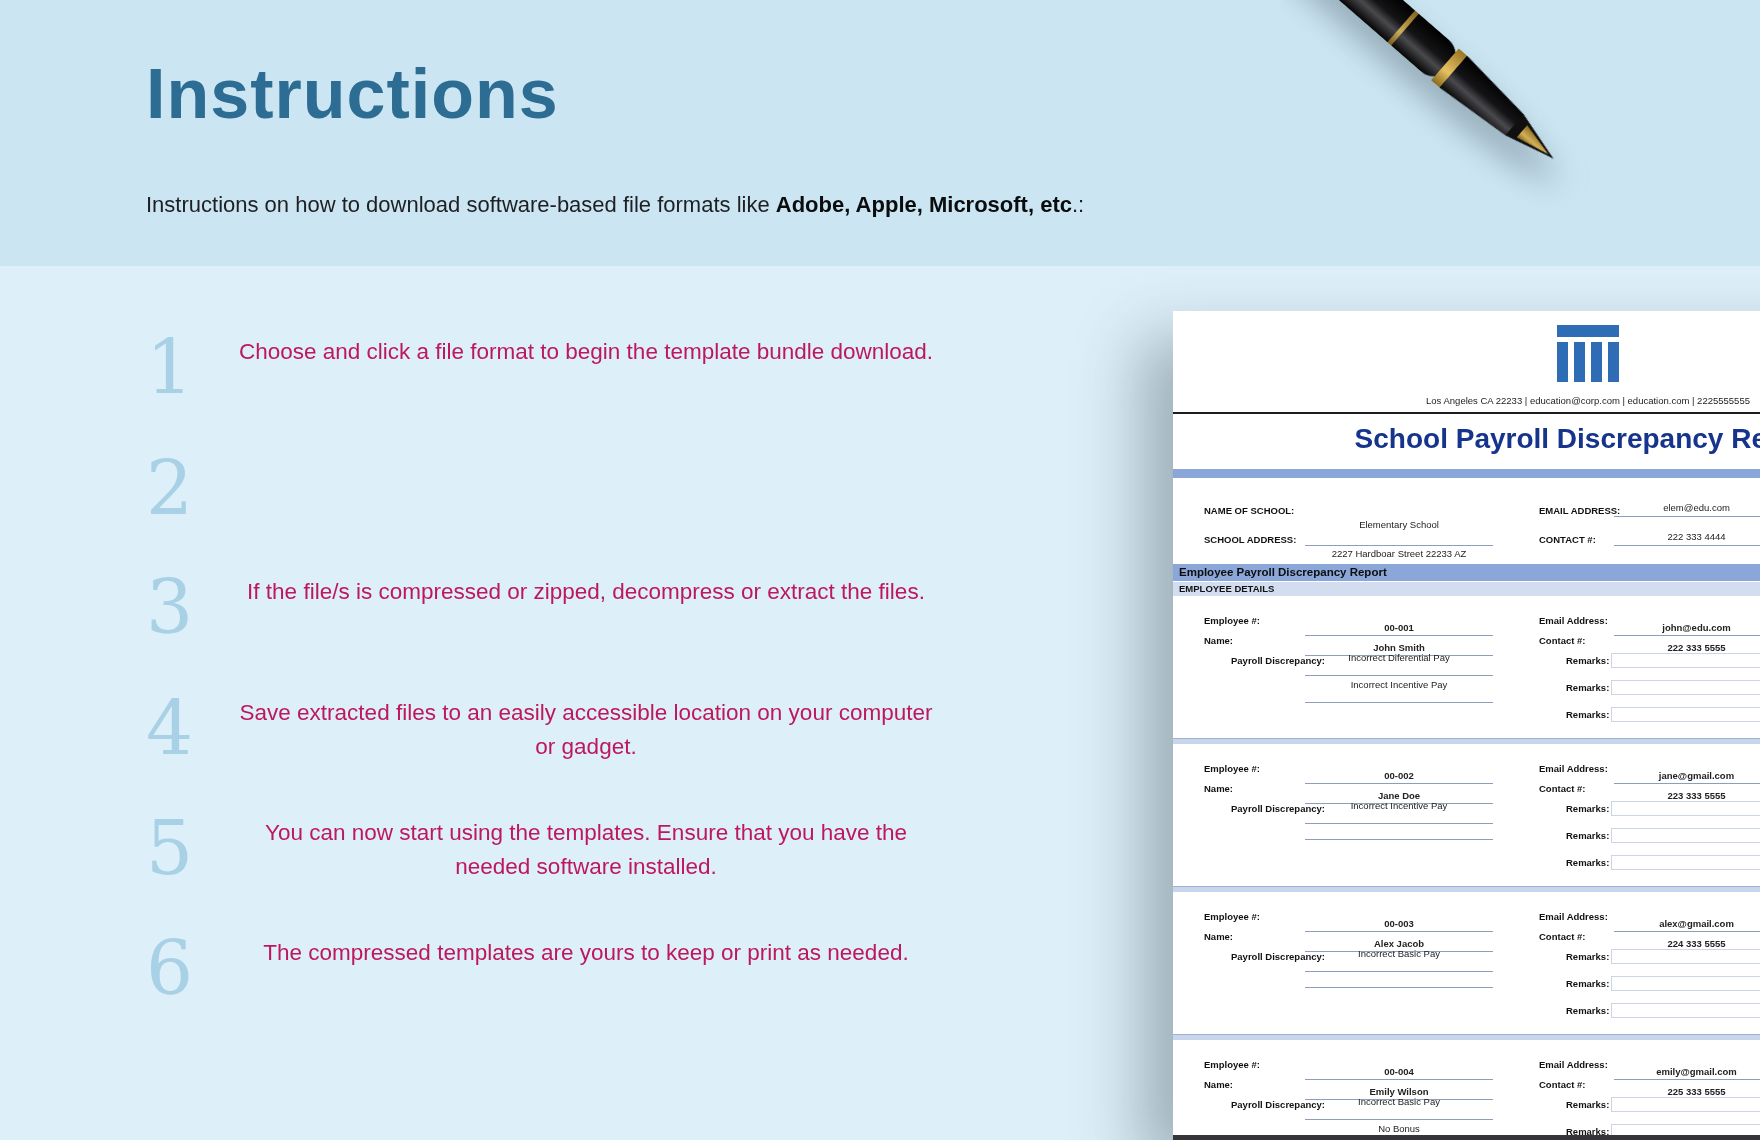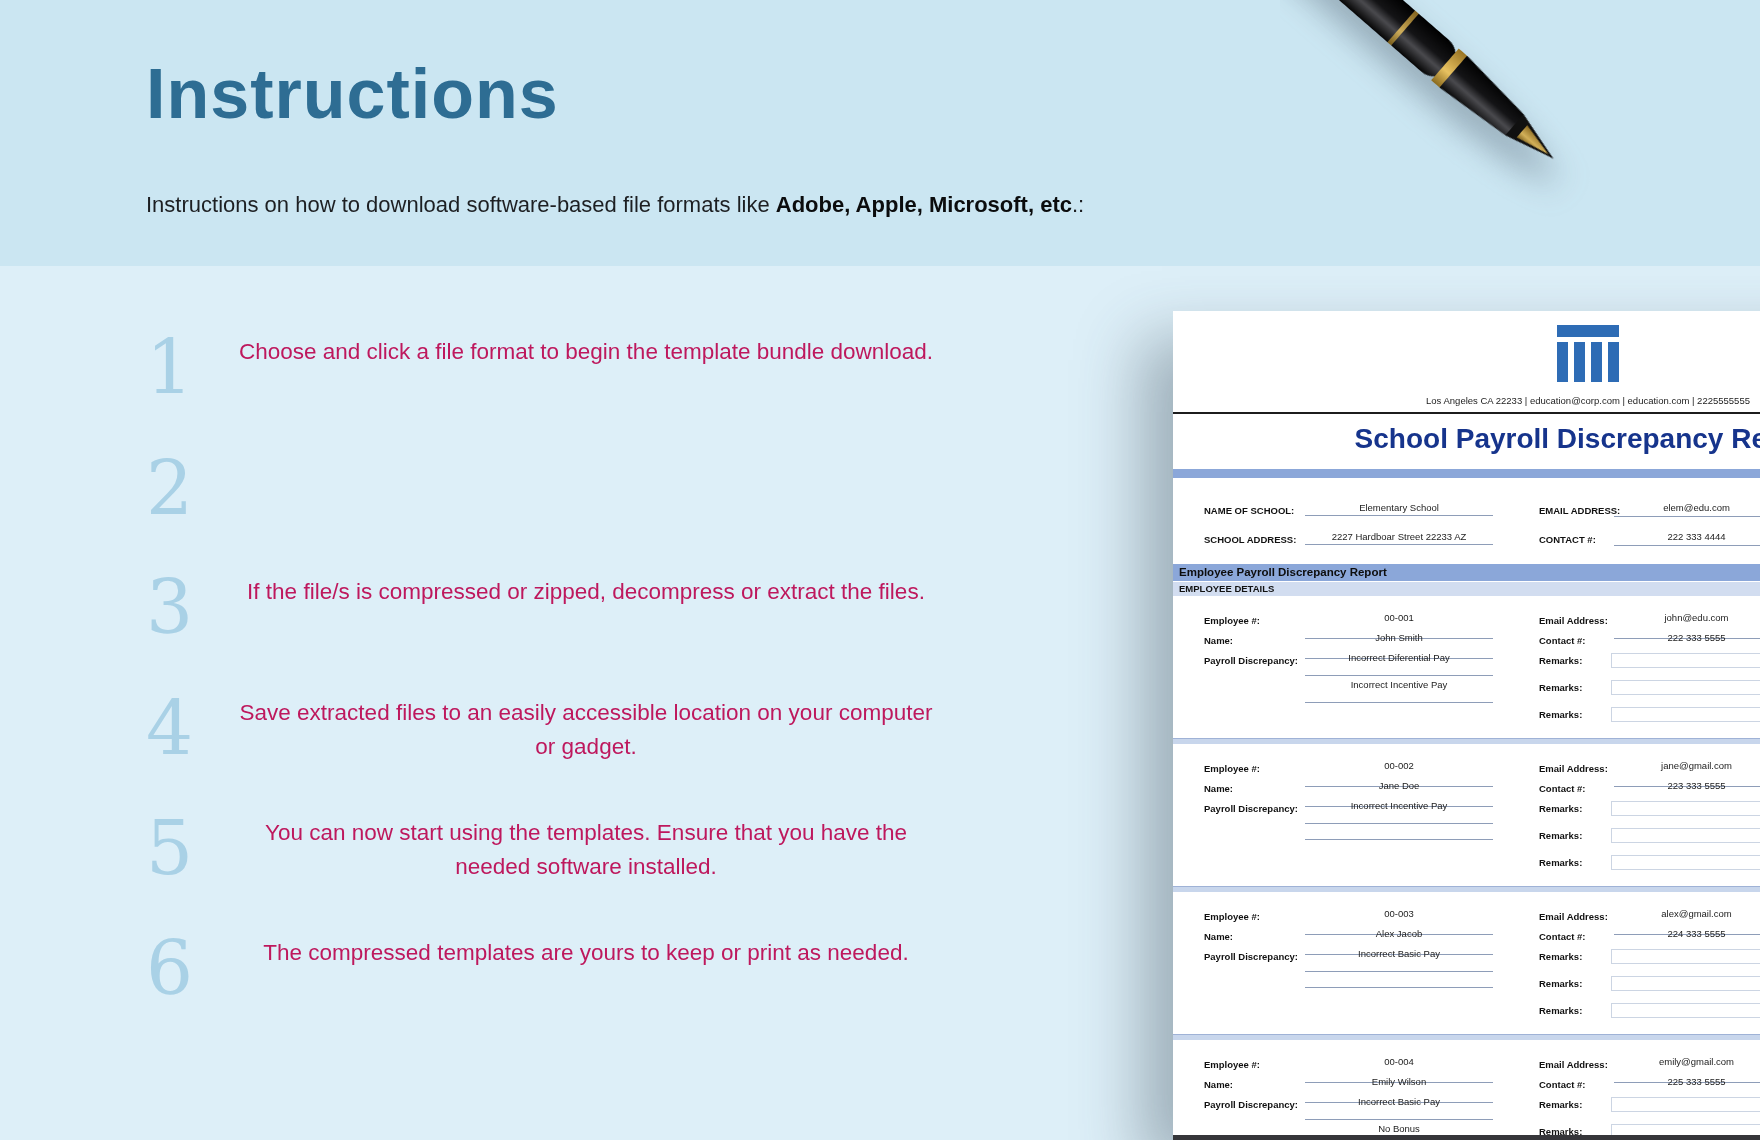--- a/index.html
+++ b/index.html
@@ -57,41 +57,41 @@
   .contact-line { position:absolute; top:84px; left:0; width:100%; text-align:center; font-size:9.5px; color:#1c1c1c; white-space:nowrap; }
   .head-rule { position:absolute; top:101px; left:0; width:100%; border-top:2px solid #1c1c1c; }
   .doc-title { position:absolute; top:112px; left:0; width:100%; text-align:center; font-size:28px; font-weight:bold; color:#16348c; white-space:nowrap; }
   .blue-bar { position:absolute; top:158px; left:0; width:100%; height:9px; background:#8ba7d9; }
 
   .school { position:absolute; top:188px; left:0; width:100%; }
   .srow { position:relative; height:29px; }
   .lb { position:absolute; font-size:9.5px; font-weight:bold; color:#111; white-space:nowrap; }
   .vl { position:absolute; font-size:9.5px; color:#222; text-align:center; border-bottom:1px solid #8e9db8; min-height:12px; white-space:nowrap; }
   .l1 { left:31px; top:6px; }
-  .v1 { left:132px; top:3px; width:188px; padding-bottom:2px; }
+  .v1 { left:132px; top:20px; width:188px; padding-bottom:15px; }
   .l2 { left:366px; top:6px; }
   .v2 { left:441px; top:3px; width:165px; padding-bottom:3px; }
 
   .section-bar {
     position:absolute; top:253px; left:0; width:100%; height:17px;
     background:#8ba7d9; font-size:11.5px; font-weight:bold; line-height:17px;
     padding-left:6px; color:#0d0d0d;
   }
   .details-bar {
     position:absolute; top:271px; left:0; width:100%; height:14px;
     background:#d2ddf0; font-size:9.5px; font-weight:bold; line-height:14px; padding-left:6px;
   }
 
   .employees { position:absolute; top:285px; left:0; width:100%; }
   .emp { position:relative; padding-top:14px; }
   .erow { position:relative; height:20px; }
   .erow .lb { top:5px; }
-  .erow .vl { top:2px; padding-bottom:15px; }
+  .erow .vl { top:12px; padding-bottom:2px;font-weight:bold; }
   .prow { position:relative; height:27px; }
-  .prow .lb { top:5px; }
+  .prow .lb { top:5px;margin-left:27px; }
   .prow .vl { top:2px; padding-bottom:12px; }
   .rbox { position:absolute; left:438px; top:3px; width:378px; height:15px; background:#fff; border:1px solid #ccd5e3; }
   .divider { height:6px; background:#c8d6ec; border-top:1px solid #9fb2d6; margin-top:7px; }
 
   .bottom-strip { position:absolute; left:1173px; bottom:0; width:587px; height:5px; background:#36363a; }
 </style>
 </head>
 <body>
 
 <div class="page">

